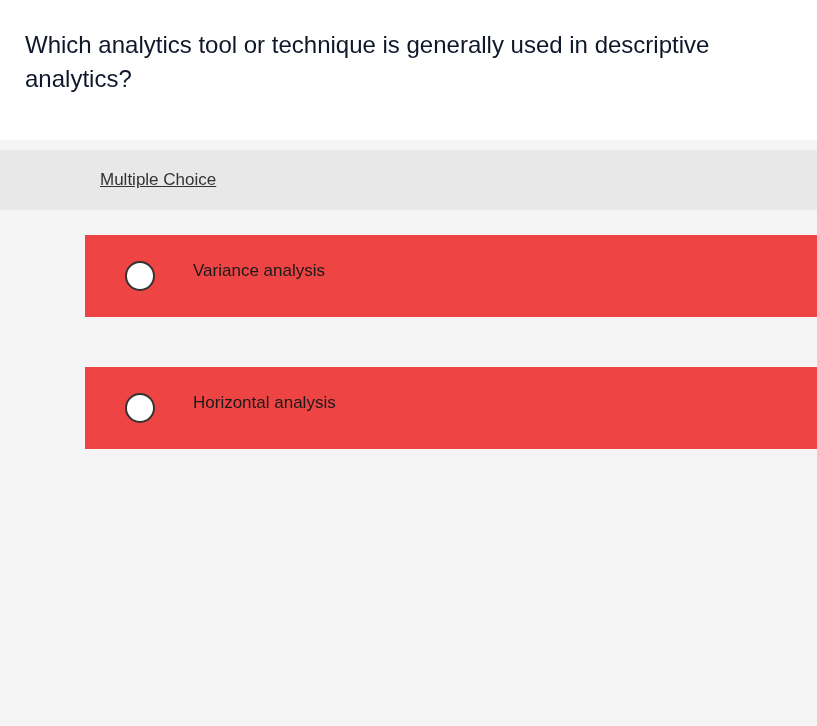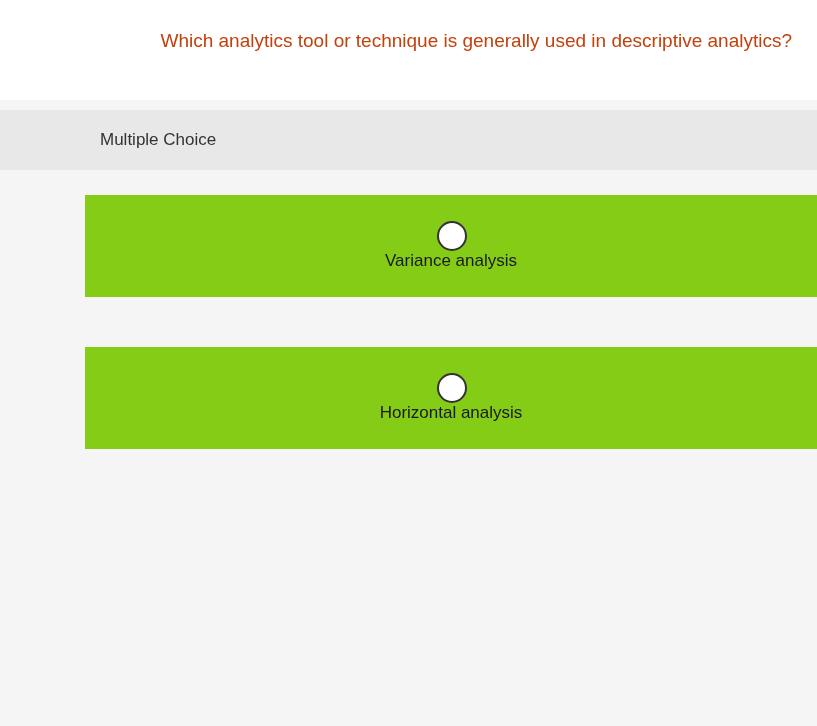--- a/index.html
+++ b/index.html
@@ -10,45 +10,44 @@
     body {
       font-family: Arial, Helvetica, sans-serif;
       background: #f5f5f5;
       width: 817px;
       height: 726px;
       overflow: hidden;
     }
     .question-header {
       background: #ffffff;
       padding: 28px 25px 45px 25px;
-      font-size: 19px;
-      color: #c2410c;
+      font-size: 24px;
+      color: #0f172a;
       line-height: 1.4;
-      text-align: right;
     }
     .section-label {
       background: #e8e8e8;
       padding: 20px 0 20px 100px;
       font-size: 17px;
       color: #333;
       margin-top: 10px;
+      text-decoration: underline;
     }
     .options-container {
       padding: 0;
       margin-top: 25px;
     }
     .option-row {
       display: flex;
-      align-items: center;
-      background: #84cc16;
+      align-items: flex-start;
+      background: #ef4444;
       padding: 26px 0;
       margin-bottom: 50px;
       margin-left: 85px;
       margin-right: 0;
-      flex-direction: column;
     }
     .radio-button {
       width: 30px;
       height: 30px;
       border: 2px solid #333;
       border-radius: 50%;
       background: #fff;
       margin-left: 40px;
       margin-right: 38px;
       flex-shrink: 0;

